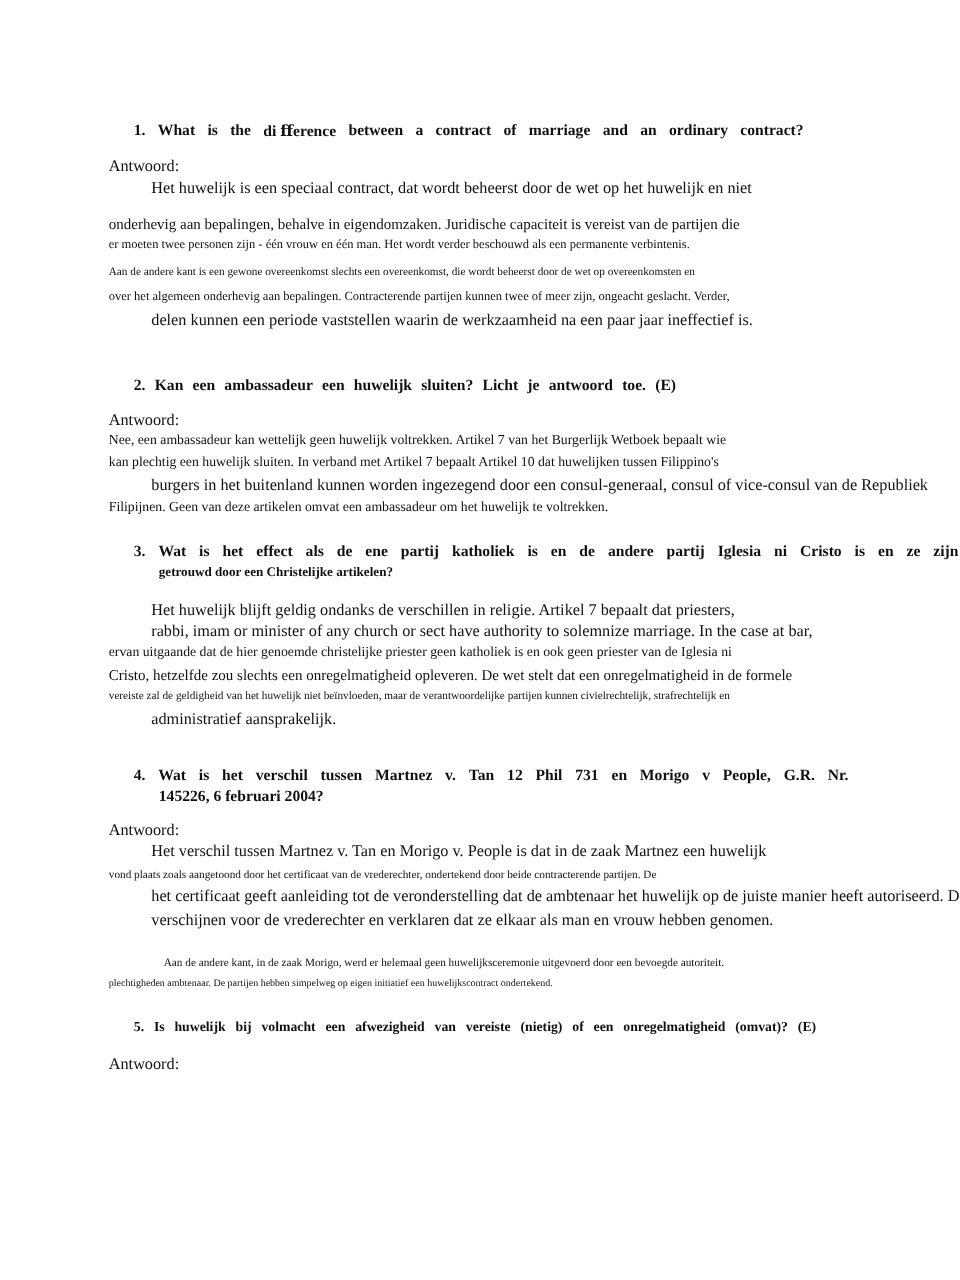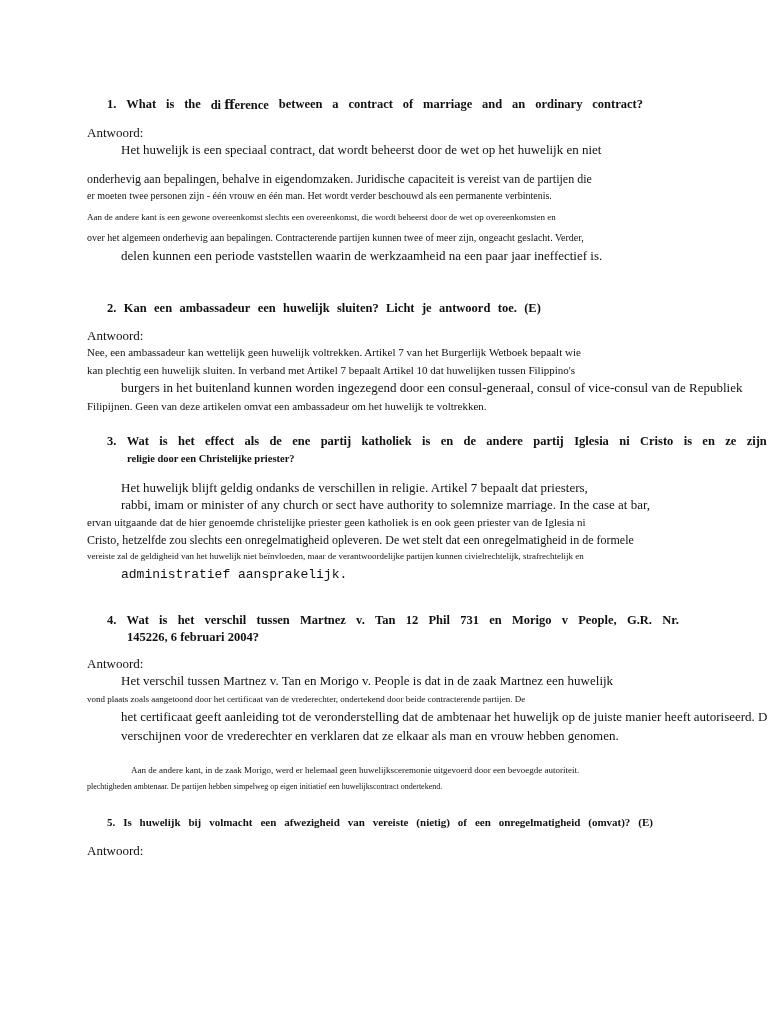--- a/index.html
+++ b/index.html
@@ -86,28 +86,28 @@
     <span>andere</span>
     <span>partij</span>
     <span>Iglesia</span>
     <span>ni</span>
     <span>Cristo</span>
     <span>is</span>
     <span>en</span>
     <span>ze</span>
     <span>zijn</span>
   </div>
-<div class="abs q-sub" style="left:127px; top:453px;">religie door een Christelijke priester?</div>
+<div class="abs q-sub" style="left:127px; top:453px;">getrouwd door een Christelijke artikelen?</div>
 
 <div class="abs l13" style="left:87px; top:480px;">Het huwelijk blijft geldig ondanks de verschillen in religie. Artikel 7 bepaalt dat priesters,</div>
 <div class="abs l13" style="left:87px; top:497px;">rabbi, imam or minister of any church or sect have authority to solemnize marriage. In the case at bar,</div>
 <div class="abs l11" style="left:87px; top:516px;">ervan uitgaande dat de hier genoemde christelijke priester geen katholiek is en ook geen priester van de Iglesia ni</div>
 <div class="abs l12" style="left:87px; top:533px;">Cristo, hetzelfde zou slechts een onregelmatigheid opleveren. De wet stelt dat een onregelmatigheid in de formele</div>
 <div class="abs l9" style="left:87px; top:551px;">vereiste zal de geldigheid van het huwelijk niet beïnvloeden, maar de verantwoordelijke partijen kunnen civielrechtelijk, strafrechtelijk en</div>
-<div class="abs l13" style="left:87px; top:567px;font-family:Liberation Mono, monospace;">administratief aansprakelijk.</div>
+<div class="abs l13" style="left:87px; top:567px;">administratief aansprakelijk.</div>
 
 <div class="abs q q-just" style="left:107px; top:613px; width:572px;" id="q4h">
     <span>4.</span>
     <span>Wat</span>
     <span>is</span>
     <span>het</span>
     <span>verschil</span>
     <span>tussen</span>
     <span>Martnez</span>
     <span>v.</span>

